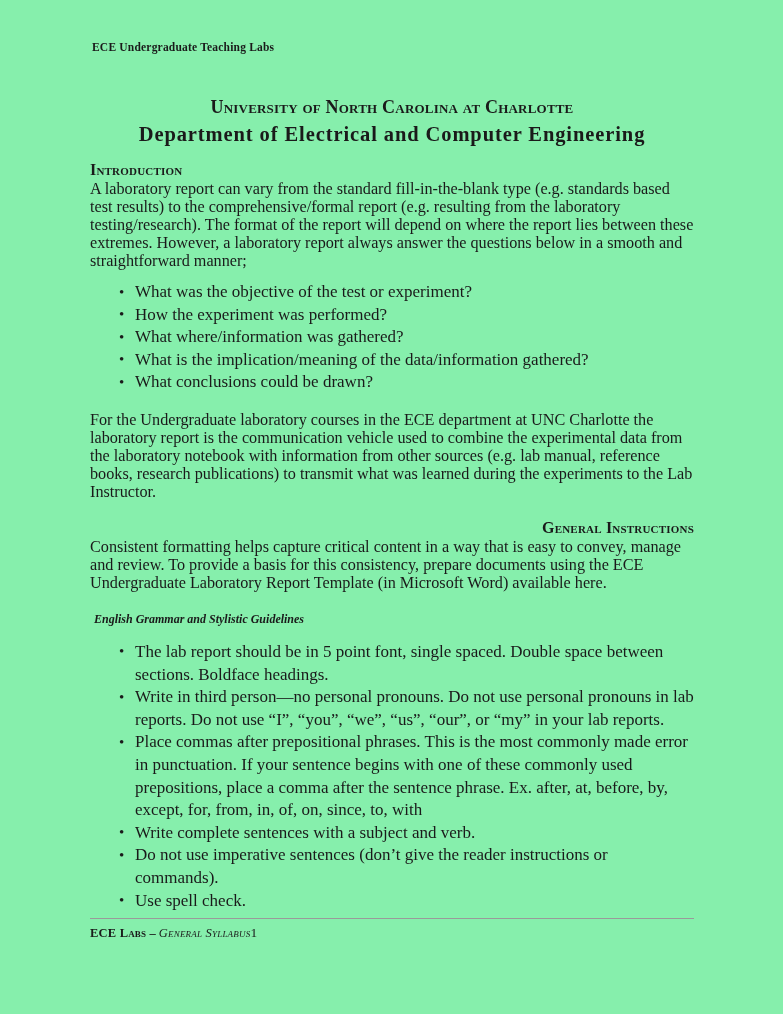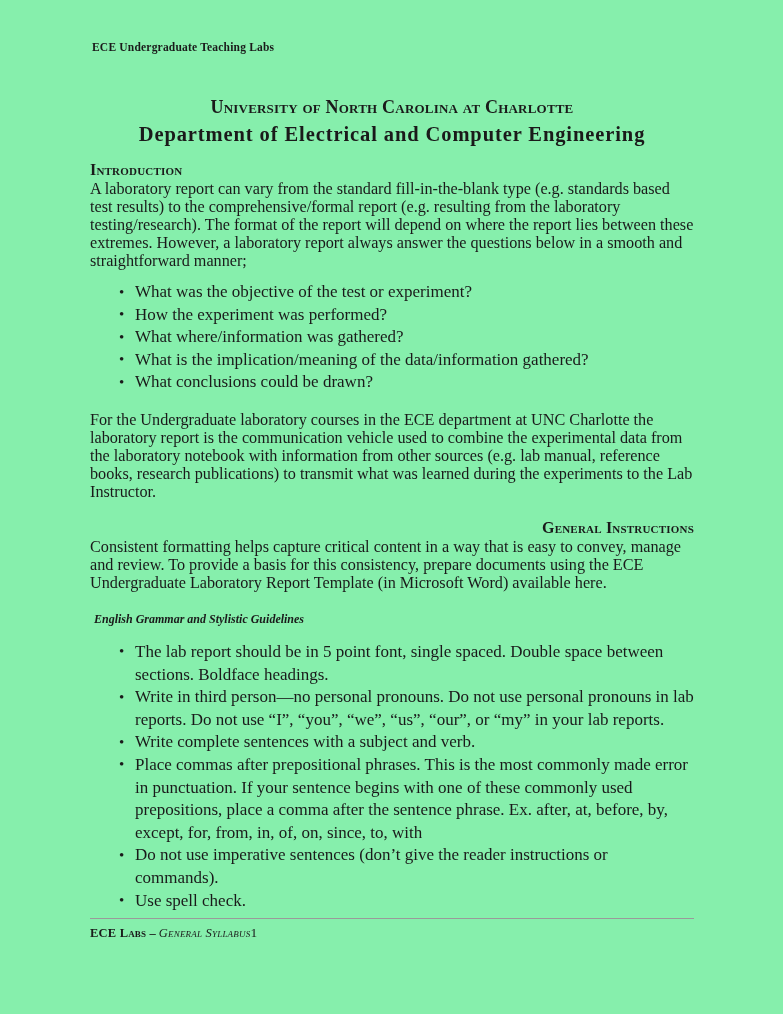--- a/index.html
+++ b/index.html
@@ -211,22 +211,22 @@
     <h2 class="section-heading tight">General Instructions</h2>
 
     <p class="body-text">Consistent formatting helps capture critical content in a way that is easy to convey, manage and review. To provide a basis for this consistency, prepare documents using the ECE Undergraduate Laboratory Report Template (in Microsoft Word) available here.</p>
 
     <h3 class="sub-heading">English Grammar and Stylistic Guidelines</h3>
 
 
     <ul class="bullet-list tight-top">
       <li>The lab report should be in 5 point font, single spaced. Double space between sections. Boldface headings.</li>
       <li>Write in third person—no personal pronouns. Do not use personal pronouns in lab reports. Do not use “I”, “you”, “we”, “us”, “our”, or “my” in your lab reports.</li>
+      <li>Place commas after prepositional phrases. This is the most commonly made error in punctuation. If your sentence begins with one of these commonly used prepositions, place a comma after the sentence phrase. Ex. after, at, before, by, except, for, from, in, of, on, since, to, with</li>
       <li>Write complete sentences with a subject and verb.</li>
-      <li>Place commas after prepositional phrases. This is the most commonly made error in punctuation. If your sentence begins with one of these commonly used prepositions, place a comma after the sentence phrase. Ex. after, at, before, by, except, for, from, in, of, on, since, to, with</li>
       <li>Do not use imperative sentences (don’t give the reader instructions or commands).</li>
       <li>Use spell check.</li>
 
     </ul>
 
   </div>
 
   <div class="footer">
     <div class="footer-rule"></div>
     <div class="footer-row">

